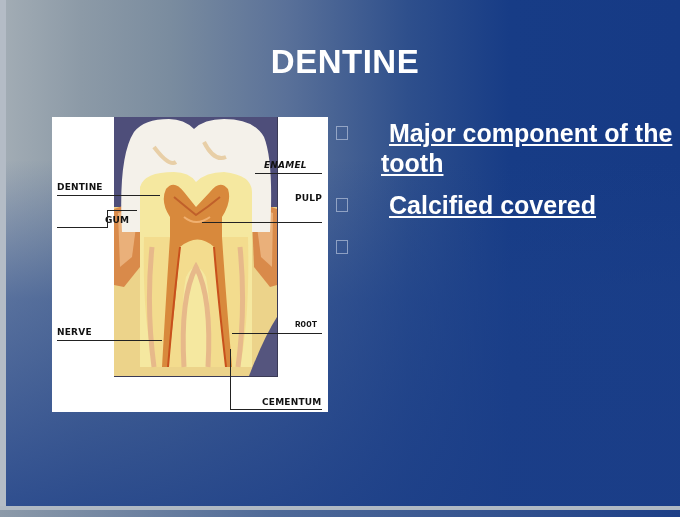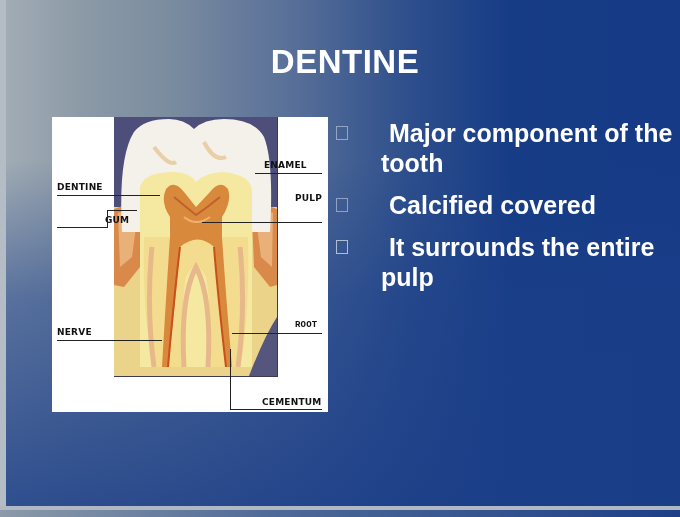--- a/index.html
+++ b/index.html
@@ -44,21 +44,21 @@
     border-right: 1px solid #3a3a55; border-bottom: 1px solid #3a3a55;
   }
   .lbl {
     position: absolute; font-weight: bold; font-size: 9px; color: #111;
     font-family: "DejaVu Sans", sans-serif; letter-spacing: 0.2px;
   }
   .line { position: absolute; background: #222; }
   
   .bullets {
     position: absolute; left: 333px; top: 118px; width: 340px;
-    color: #ffffff; font-weight: bold; font-size: 25px; line-height: 30px;
+    color: #ffffff; font-weight: bold; font-size: 25px; line-height: 30px; text-decoration: underline;
   }
   .bullet { position: relative; padding-left: 48px; margin-bottom: 12px; }
   .bullet .box {
     position: absolute; left: 3px; top: 8px; width: 12px; height: 14px;
     border: 1px solid rgba(200,210,230,0.6); box-sizing: border-box;
   }
   .bullet .txt { display: block; text-indent: 8px; }
 </style>
 </head>
 <body>
@@ -95,21 +95,21 @@
       <path d="M124,250 Q132,190 126,130" stroke="#e7b98a" stroke-width="5" fill="none"></path>
       <path d="M70,250 Q66,180 82,150 Q98,180 94,250" stroke="#e7b98a" stroke-width="5" fill="none"></path>
 
       <path d="M52,72 Q60,62 70,75 L82,90 L96,75 Q106,62 114,72 Q118,85 108,100 L108,120 Q112,180 118,250 L112,250 Q104,180 100,130 Q84,115 66,130 Q62,180 54,250 L48,250 Q52,180 56,120 L56,100 Q46,85 52,72 Z" fill="#d8893c"></path>
       <path d="M60,80 Q72,90 82,98 Q94,90 106,80" stroke="#c0602a" stroke-width="2" fill="none"></path>
       <path d="M54,250 Q60,180 66,130 M112,250 Q104,180 100,130" stroke="#c8501c" stroke-width="2" fill="none"></path>
       <path d="M70,100 Q82,110 96,100" stroke="#f0b070" stroke-width="2" fill="none"></path>
     </svg>
   </div>
 
-  <span class="lbl" style="left:212px; top:43px;">ENAMEL</span>
+  <span class="lbl" style="left:212px; top:43px;font-style:italic;">ENAMEL</span>
   <div class="line" style="left:203px; top:56px; width:67px; height:1px;"></div>
 
   <span class="lbl" style="left:5px; top:65px;">DENTINE</span>
   <div class="line" style="left:5px; top:78px; width:103px; height:1px;"></div>
 
   <span class="lbl" style="left:5px; top:98px;padding-left:48px;">GUM</span>
   <div class="line" style="left:5px; top:110px; width:50px; height:1px;"></div>
   <div class="line" style="left:55px; top:93px; width:1px; height:18px;"></div>
   <div class="line" style="left:55px; top:93px; width:30px; height:1px;"></div>
 
@@ -132,17 +132,13 @@
     <span class="box"></span>
     <span class="txt">Major component of the tooth</span>
   </div>
   <div class="bullet">
     <span class="box"></span>
     <span class="txt">Calcified covered</span>
   </div>
   <div class="bullet">
     <span class="box"></span>
   </div>
-  <div class="bullet">
-    <span class="box"></span>
-    <span class="txt">It surrounds the entire pulp</span>
-  </div>
 </div>
 
 </body></html>

